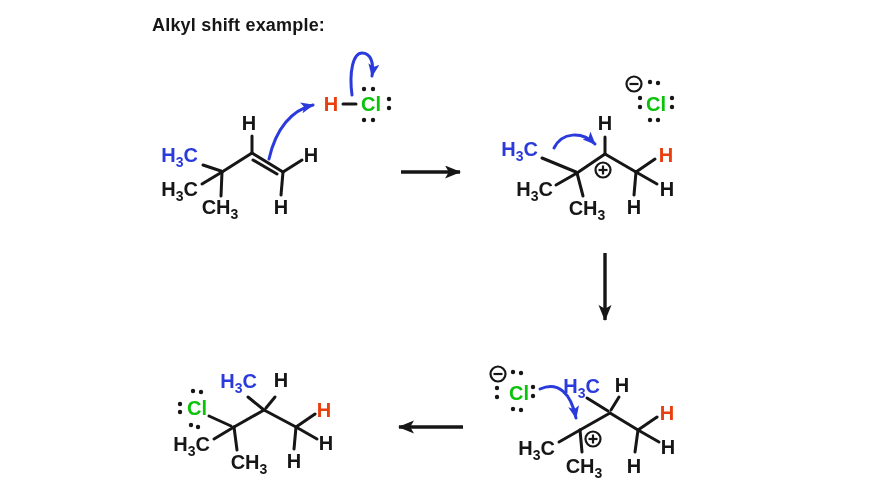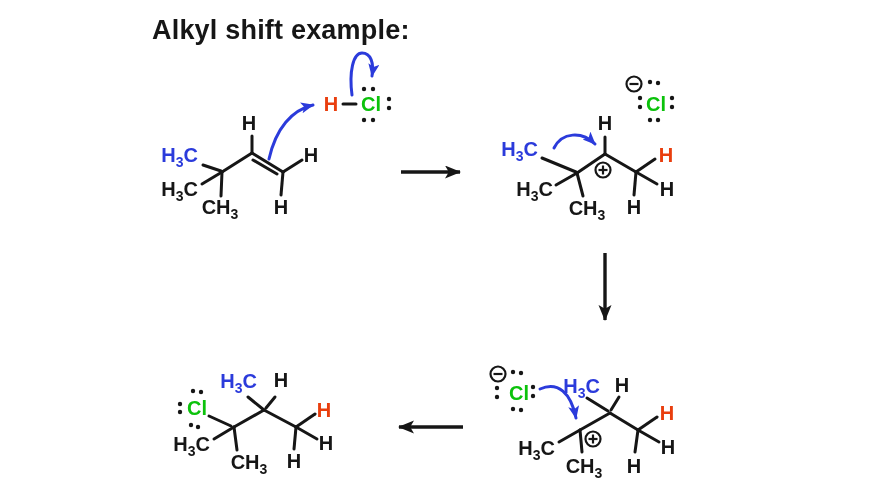--- a/index.html
+++ b/index.html
@@ -10,21 +10,21 @@
     --background:#ffffff;
   }
   html,body{margin:0;padding:0;background:#e9e9e9;}
   .page{
     position:relative;width:874px;height:496px;
     background:var(--background,#fff);overflow:hidden;
     font-family:"Liberation Sans",sans-serif;
   }
   .title{
     position:absolute;left:152px;top:15px;
-    font-size:27px;font-weight:bold;color:var(--carbon-black,#161616);
+    font-size:18px;font-weight:bold;color:var(--carbon-black,#161616);
     letter-spacing:0.2px;
   }
   svg{position:absolute;left:0;top:0;}
   .bond{stroke:var(--carbon-black,#161616);stroke-width:3;stroke-linecap:round;fill:none;}
   .rxn{stroke:var(--carbon-black,#161616);stroke-width:3.4;stroke-linecap:butt;fill:none;}
   .curve{stroke:var(--highlight-blue,#2b3bdb);stroke-width:3;stroke-linecap:round;fill:none;}
   .chg{stroke:var(--carbon-black,#161616);stroke-width:2.2;fill:none;}
   .dot{fill:var(--carbon-black,#161616);}
   .atom{font-family:"Liberation Sans",sans-serif;font-size:20px;font-weight:bold;fill:var(--carbon-black,#161616);}
   .sub{font-size:14px;}

